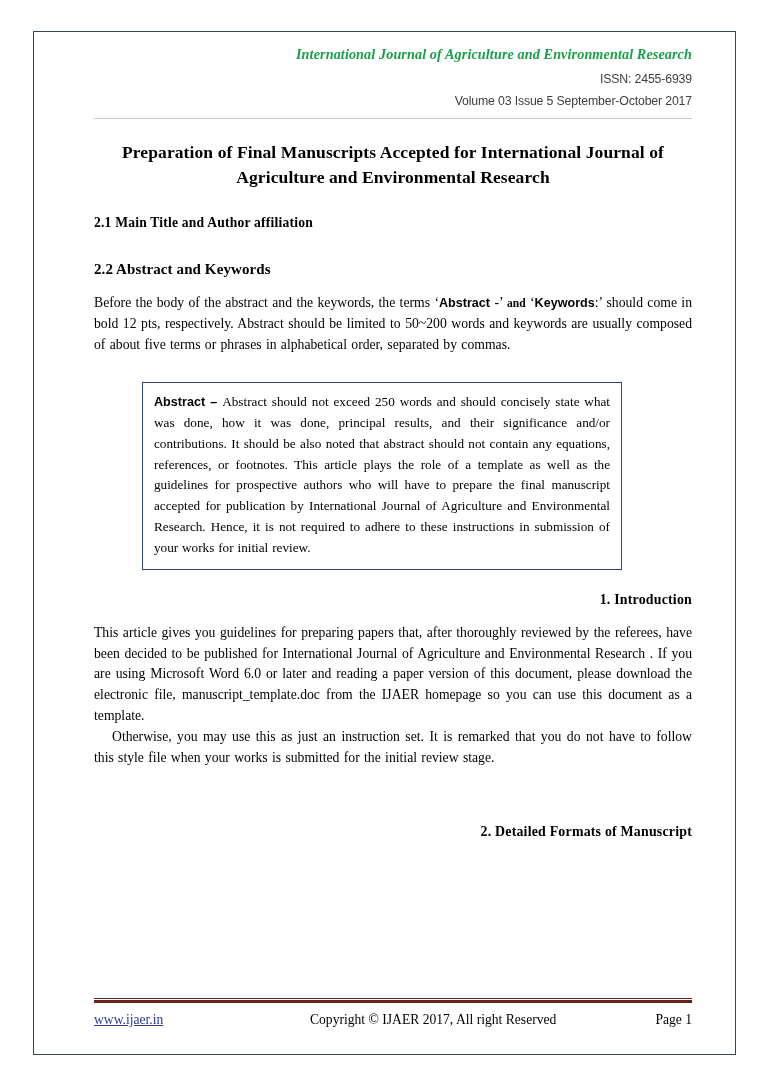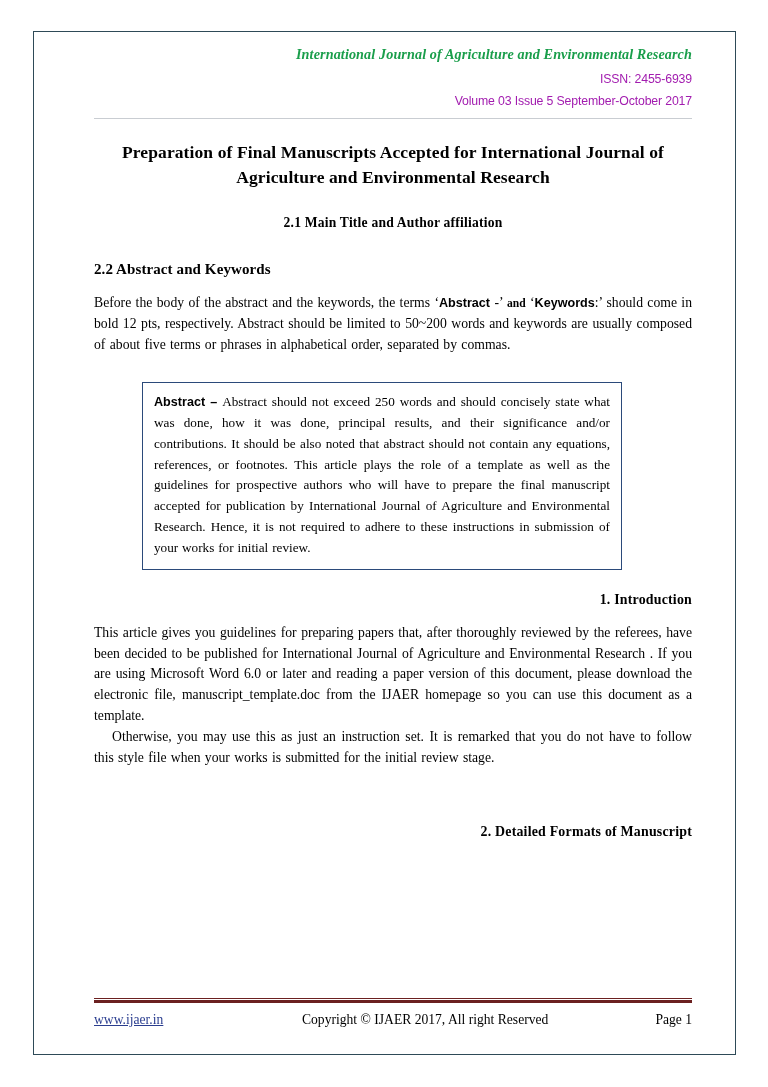--- a/index.html
+++ b/index.html
@@ -48,21 +48,21 @@
     font-size: 14.2px;
     color: #1a9e4b;
     letter-spacing: 0.1px;
     line-height: 1.2;
     margin: 0 0 9px 0;
     white-space: nowrap;
   }
   .issn-line, .volume-line {
     font-family: "Liberation Sans", "DejaVu Sans", sans-serif;
     font-size: 12.3px;
-    color: #a21caf;
+    color: #404040;
     line-height: 1.25;
     margin: 0 0 7px 0;
     letter-spacing: -0.15px;
   }
   .volume-line { margin-bottom: 0; }
 
   .header-rule {
     border: 0;
     border-top: 1px solid #c9cdd2;
     margin: 8px 0 0 0;
@@ -78,21 +78,21 @@
     text-align: center;
     font-family: "Liberation Serif", "DejaVu Serif", serif;
     font-weight: bold;
     font-size: 17.5px;
     line-height: 1.42;
     margin: 0 10px;
     letter-spacing: 0.1px;
   }
 
   .subhead-center {
-    text-align: center;
+    text-align: left;
     font-weight: bold;
     font-size: 13.6px;
     margin: 26px 0 0 0;
     letter-spacing: 0.2px;
   }
 
   p.body-text {
     font-size: 13.7px;
     line-height: 1.52;
     text-align: justify;
@@ -164,20 +164,21 @@
     height: 3px;
     background: #6b2020;
     width: 100%;
     margin-top: 1.5px;
   }
   .footer-row {
     display: flex;
     align-items: flex-end;
     margin-top: 9px;
     font-size: 13.6px;
+    gap: 8px;
   }
   .footer-url {
     color: #2a3d8f;
     text-decoration: underline;
     flex: 0 0 auto;
     width: 150px;
   }
   .footer-copy {
     flex: 1 1 auto;
     text-align: left;

